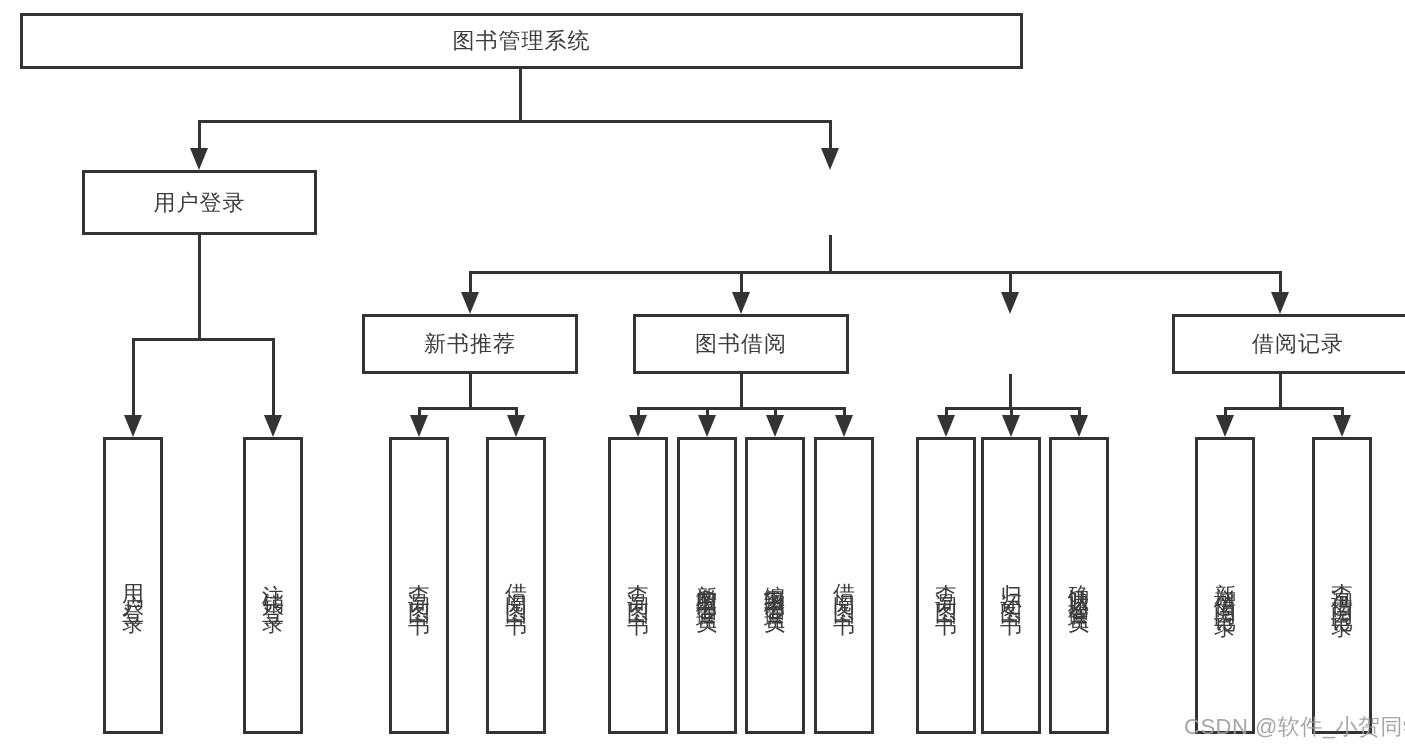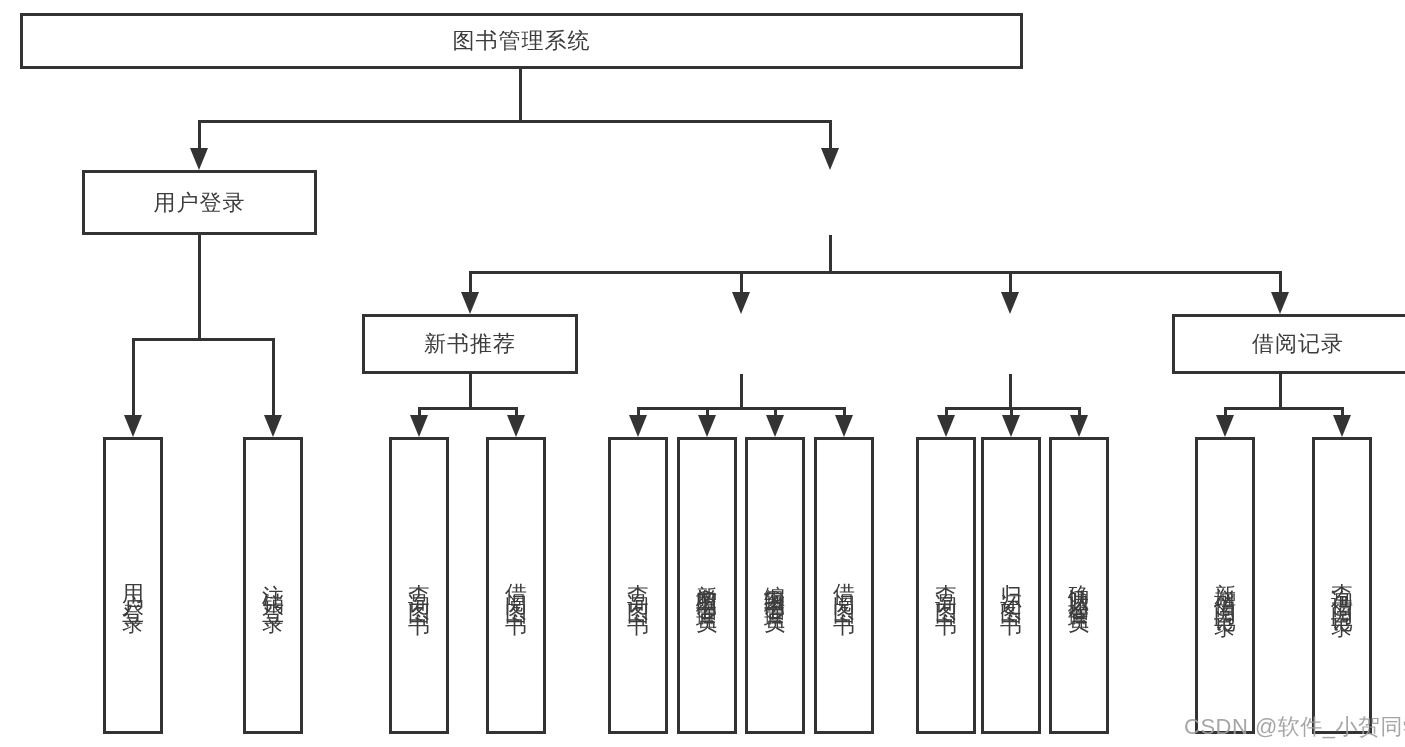--- a/index.html
+++ b/index.html
@@ -111,20 +111,23 @@
   <div class="vline" style="left:740px;top:271px;height:21px;"></div>
   <div class="arrow" style="left:732px;top:292px;"></div>
   <div class="vline" style="left:1009px;top:271px;height:21px;"></div>
   <div class="arrow" style="left:1001px;top:292px;"></div>
   <div class="vline" style="left:1279px;top:271px;height:21px;"></div>
   <div class="arrow" style="left:1271px;top:292px;"></div>
 
   <div class="hbox" style="left:362px;top:314px;width:216px;height:60px;">
     <span>新书推荐</span>
   </div>
+  <div class="hbox" style="left:633px;top:314px;width:216px;height:60px;">
+    <span>图书借阅</span>
+  </div>
   <div class="hbox" style="left:1172px;top:314px;width:252px;height:60px;">
     <span>借阅记录</span>
   </div>
 
   <div class="vline" style="left:469px;top:374px;height:33px;"></div>
   <div class="hline" style="left:419px;top:407px;width:97px;"></div>
   <div class="vline" style="left:418px;top:407px;height:9px;"></div>
   <div class="arrow" style="left:410px;top:415px;"></div>
   <div class="vline" style="left:515px;top:407px;height:9px;"></div>
   <div class="arrow" style="left:507px;top:415px;"></div>

